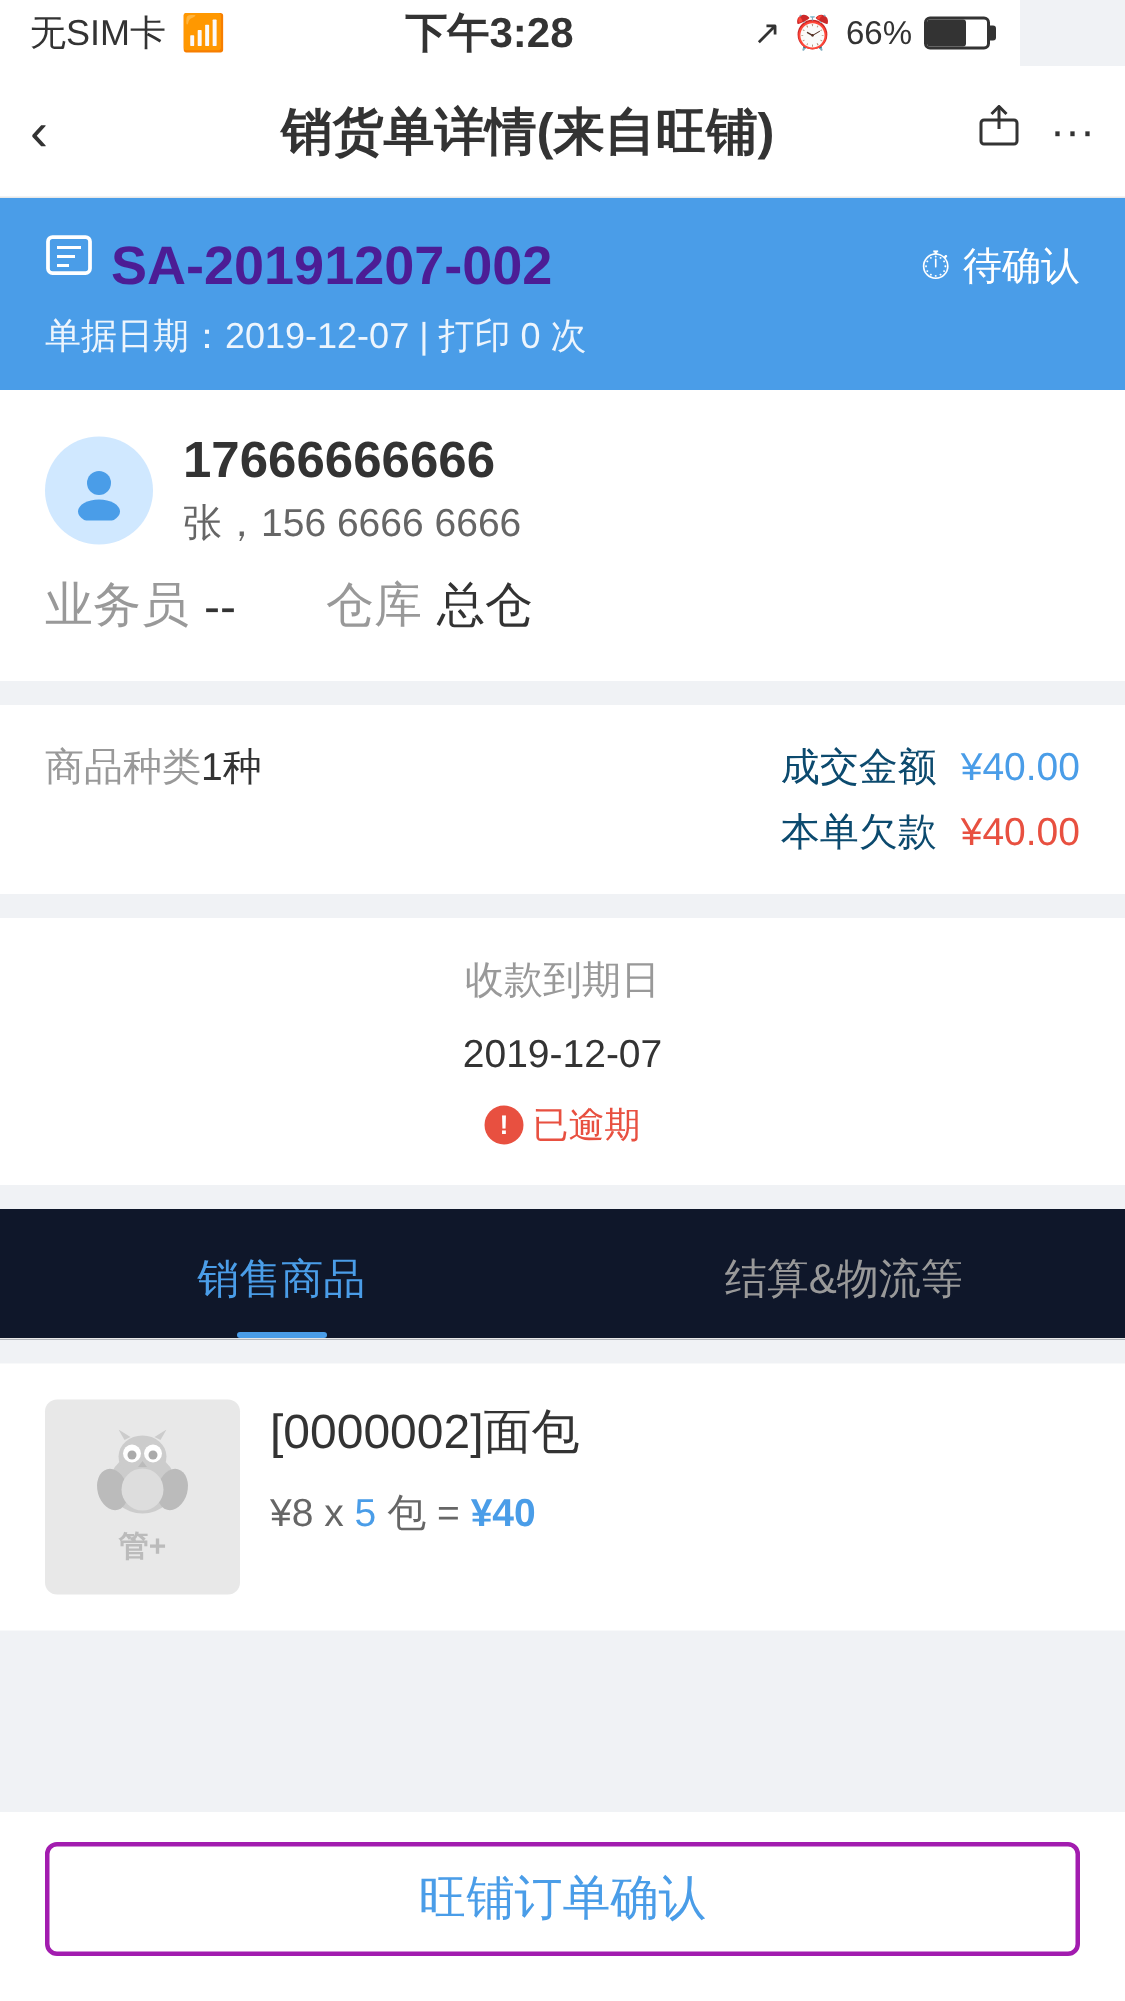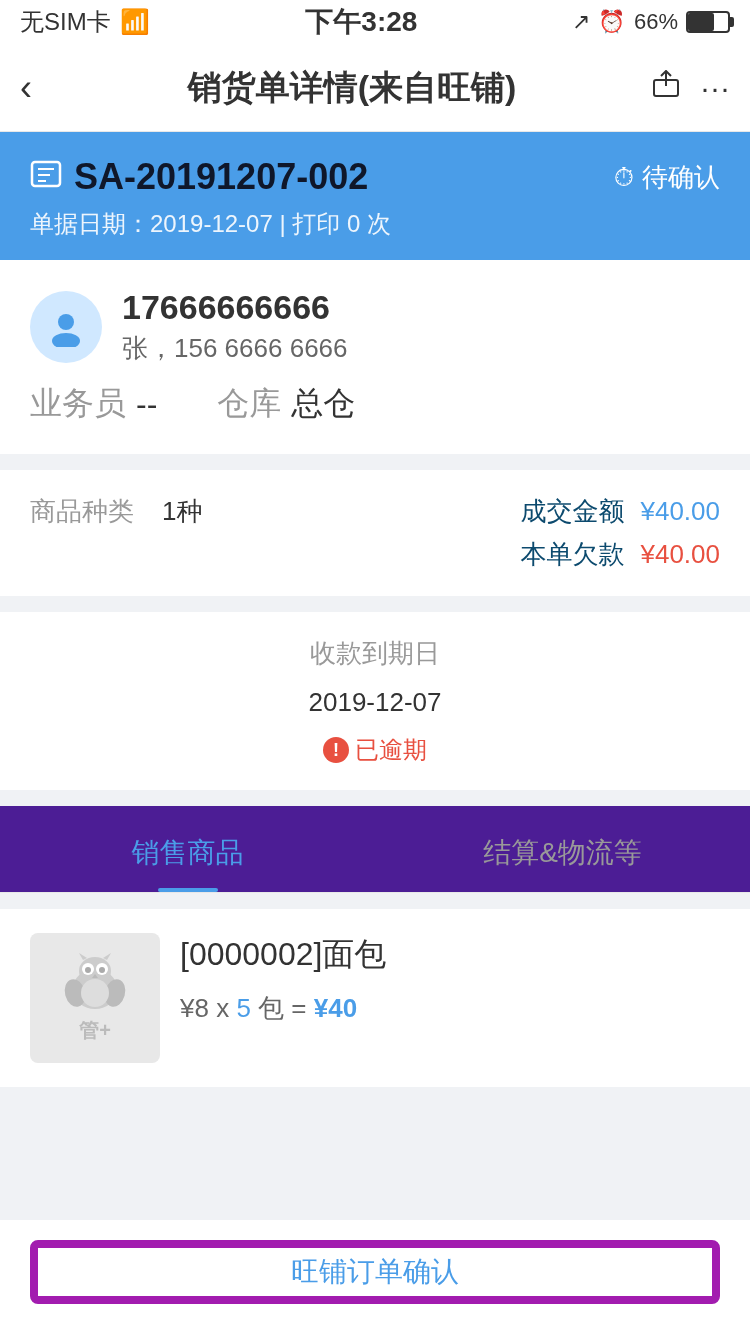--- a/index.html
+++ b/index.html
@@ -8,21 +8,21 @@
       width: 750px;
       min-height: 1334px;
       background: #f0f2f5;
       font-family: -apple-system, 'PingFang SC', 'Helvetica Neue', sans-serif;
       font-size: 28px;
       color: #333;
     }
 
     
     .status-bar {
-      width: 750px;
+      width: 680px;
       height: 44px;
       background: #fff;
       display: flex;
       align-items: center;
       justify-content: space-between;
       padding: 0 20px;
       font-size: 24px;
       font-weight: 500;
     }
     .status-left {
@@ -111,23 +111,23 @@
     }
     .header-card-top {
       display: flex;
       justify-content: space-between;
       align-items: center;
       margin-bottom: 10px;
     }
     .order-id {
       font-size: 36px;
       font-weight: 700;
-      color: #0f172a;
-      display: flex;
-      align-items: center;
+      color: #4c1d95;
+      display: flex;
+      align-items: flex-start;
       gap: 12px;
     }
     .order-id-icon {
       font-size: 30px;
     }
     .order-status {
       display: flex;
       align-items: center;
       gap: 8px;
       color: #fff;
@@ -193,21 +193,21 @@
       margin-bottom: 16px;
     }
     .amounts-row {
       display: flex;
       justify-content: space-between;
       align-items: flex-start;
     }
     .product-types {
       display: flex;
       align-items: flex-start;
-      gap: 28px;
+      gap: 0;
       font-size: 26px;
       color: #666;
     }
     .product-types-label { color: #999; }
     .product-types-value { color: #333; }
     .amounts-detail {
       display: flex;
       flex-direction: column;
       align-items: flex-end;
       gap: 8px;
@@ -252,21 +252,21 @@
       display: inline-flex;
       align-items: center;
       justify-content: center;
       color: #fff;
       font-size: 18px;
       font-weight: 700;
     }
 
     
     .tabs-section {
-      background: #4c1d95;
+      background: #0f172a;
       margin-bottom: 16px;
     }
     .tabs-row {
       display: flex;
       border-bottom: 1px solid #e8e8e8;
     }
     .tab-item {
       flex: 1;
       text-align: center;
       padding: 28px 0 20px;
@@ -344,26 +344,26 @@
     .bottom-bar {
       position: fixed;
       bottom: 0;
       width: 750px;
       background: #fff;
       padding: 20px 30px 30px;
       border-top: none;
     }
     .confirm-button {
       width: 100%;
-      height: 64px;
-      border: 8px solid #a21caf;
+      height: 76px;
+      border: 3px solid #a21caf;
       border-radius: 8px;
       background: #fff;
       color: #4a9de8;
-      font-size: 28px;
+      font-size: 32px;
       font-weight: 500;
       cursor: pointer;
       display: flex;
       align-items: center;
       justify-content: center;
     }
   </style>
 </head>
 <body>
 

